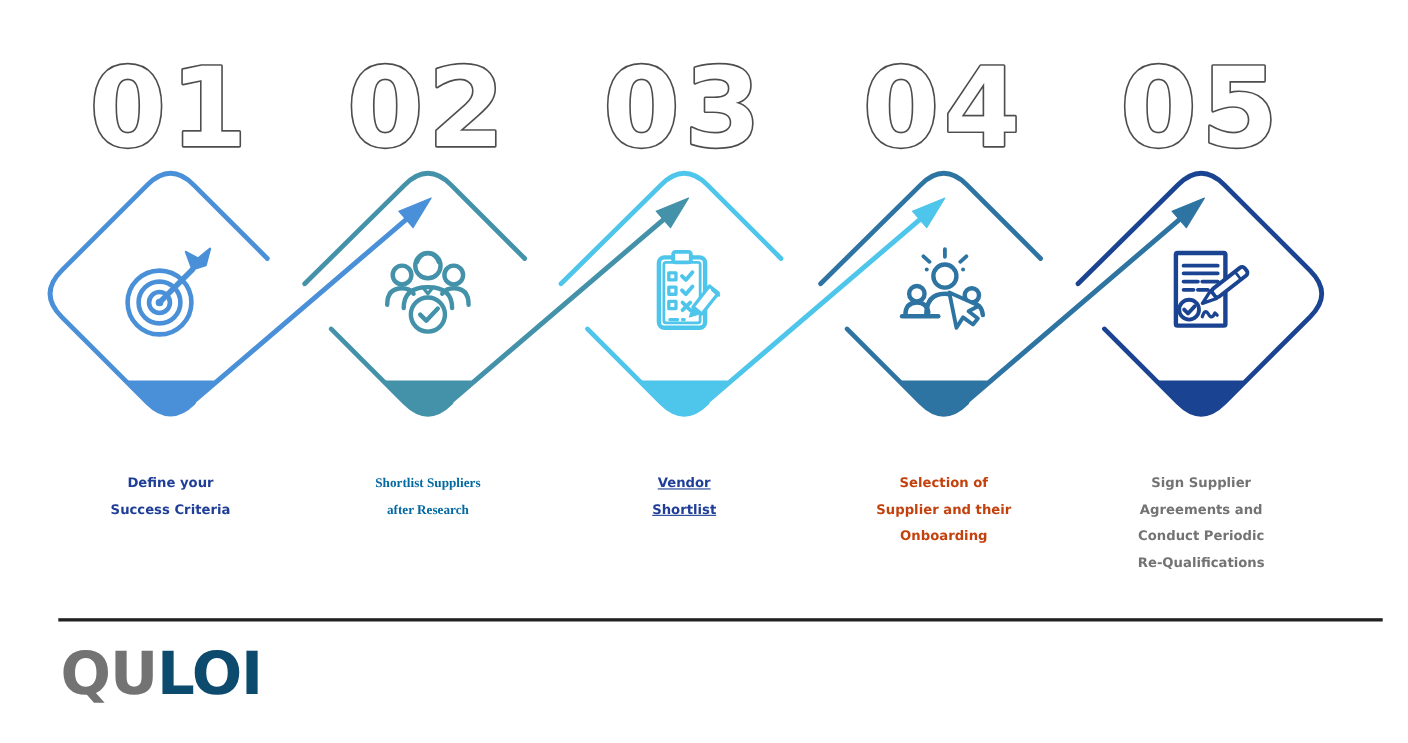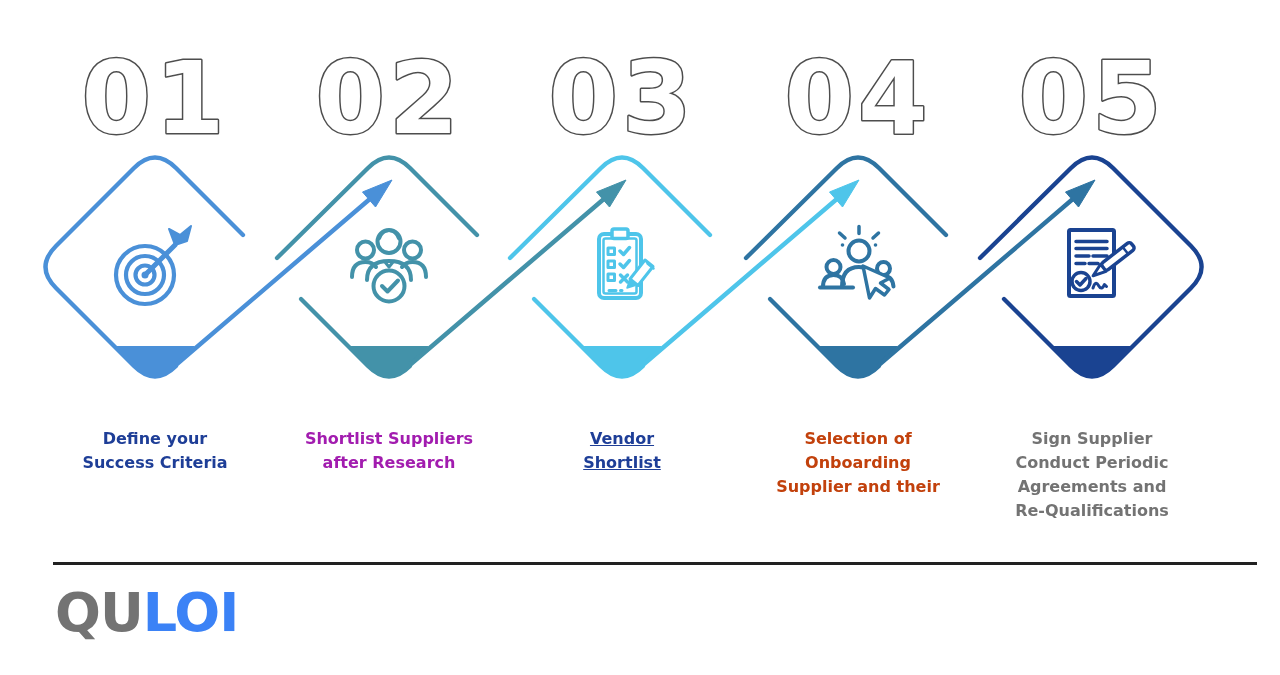--- a/index.html
+++ b/index.html
@@ -2,21 +2,21 @@
 <html><head>
 <meta charset="utf-8">
 <style>
   html,body{margin:0;padding:0}
   body{width:1280px;height:675px;background:#fff;position:relative;overflow:hidden;
        font-family:"DejaVu Sans","Liberation Sans",sans-serif}
   svg text{font-family:"DejaVu Sans","Liberation Sans",sans-serif}
   #diagram{position:absolute;left:0;top:0}
   .num{font-weight:bold;font-size:100px;letter-spacing:4px;fill:#fff;stroke:#4d4d4d;
        stroke-width:3px;paint-order:stroke fill;stroke-linejoin:round}
-  .label{position:absolute;top:427px;width:240px;text-align:center;font-size:16px;
+  .label{position:absolute;top:427px;width:240px;text-align:center;font-size:12px;
          font-weight:bold;line-height:24px;color:#1e3e97}
   .label span{display:block;white-space:nowrap}
   .divider{position:absolute;top:562px;left:53px;width:1204px;height:3px;background:#212121}
   .logo{position:absolute;left:55px;top:586px;font-size:54px;font-weight:bold;
         letter-spacing:-1px;line-height:1}
 </style>
 </head>
 <body style="background: rgb(255, 255, 255);">
 
 <svg id="diagram" width="1280" height="560" viewBox="0 0 1280 560">
@@ -125,37 +125,37 @@
   <text class="num" x="389" y="133" text-anchor="middle" fill="#ffffff" stroke="#4d4d4d">02</text>
   <text class="num" x="622" y="133" text-anchor="middle" fill="#ffffff" stroke="#4d4d4d">03</text>
   <text class="num" x="858" y="133" text-anchor="middle" fill="#ffffff" stroke="#4d4d4d">04</text>
   <text class="num" x="1092" y="133" text-anchor="middle" fill="#ffffff" stroke="#4d4d4d">05</text>
 </svg>
 
 <div class="label" style="left: 35px; color: rgb(30, 62, 151);">
   <span>Define your</span>
   <span>Success Criteria</span>
 </div>
-<div class="label" style="left: 269px; color: #a21caf;">
+<div class="label" style="left: 269px; color: #0369a1; font-family: Liberation Serif, serif;">
   <span>Shortlist Suppliers</span>
   <span>after Research</span>
 </div>
 <div class="label" style="left: 502px; color: rgb(30, 62, 151); text-decoration: underline;">
   <span>Vendor</span>
   <span>Shortlist</span>
 </div>
 <div class="label" style="left: 738px; color: #c2410c;">
   <span>Selection of</span>
+  <span>Supplier and their</span>
   <span>Onboarding</span>
-  <span>Supplier and their</span>
 </div>
 <div class="label" style="left: 972px; color: #737373;">
   <span>Sign Supplier</span>
+  <span>Agreements and</span>
   <span>Conduct Periodic</span>
-  <span>Agreements and</span>
   <span>Re-Qualifications</span>
 </div>
 
 <div class="divider" style="background: rgb(33, 33, 33);"></div>
 
 <div class="logo">
-  <span style="color: #737373;">QU</span><span style="color: #3b82f6;">LOI</span>
+  <span style="color: #737373;">QU</span><span style="color: #0c4a6e;">LOI</span>
 </div>
 
 </body></html>

